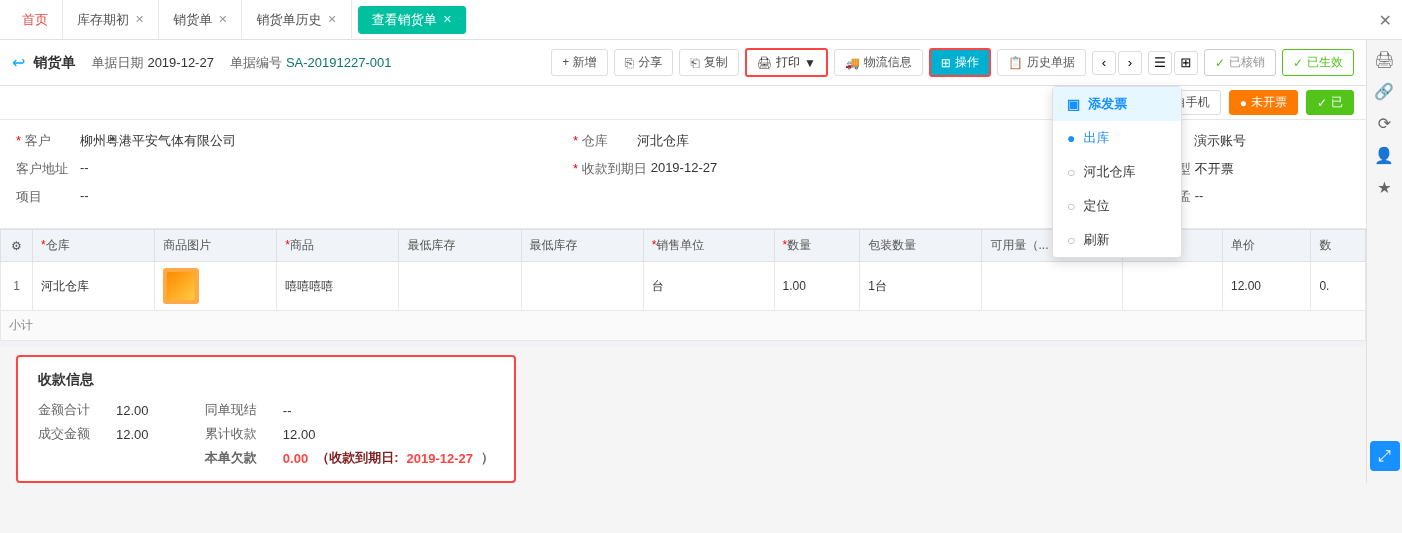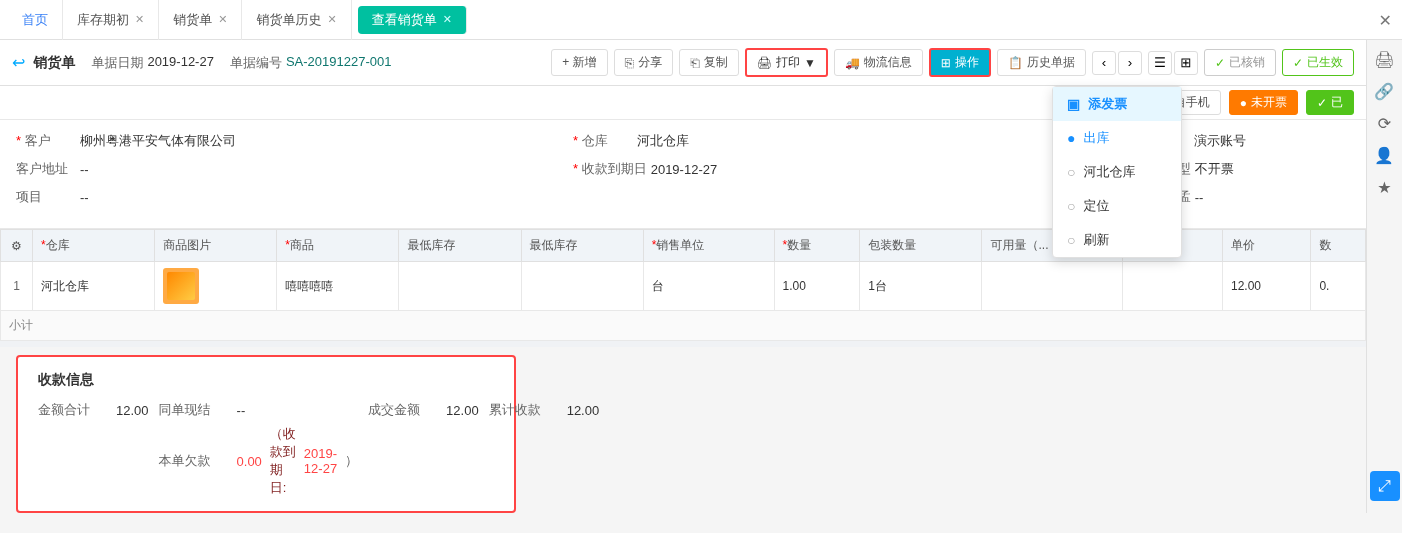--- a/index.html
+++ b/index.html
@@ -7,36 +7,36 @@
 
     
     .tab-bar {
       display: flex; align-items: center; background: #fff; border-bottom: 1px solid #e0e0e0;
       height: 40px; padding: 0 8px; position: relative;
     }
     .tab-item {
       display: flex; align-items: center; padding: 0 14px; height: 40px; cursor: pointer;
       font-size: 13px; color: #555; border-right: 1px solid #e8e8e8; white-space: nowrap;
     }
-    .tab-item:first-child { color: #3b82f6; }
+    .tab-item:first-child { color: #ef4444; }
     .tab-item .close-btn { margin-left: 6px; color: #999; font-size: 11px; cursor: pointer; }
     .tab-item.highlight { background: #00c0a0; color: #fff; border-radius: 4px; margin-left: 6px; height: 28px; align-self: center; }
     .tab-item.highlight .close-btn { color: #cff; }
     .close-x { position: absolute; right: 10px; top: 50%; transform: translateY(-50%); cursor: pointer; color: #777; font-size: 16px; }
 
     
     .toolbar {
       display: flex; align-items: center; background: #fff; border-bottom: 1px solid #e0e0e0;
       height: 46px; padding: 0 12px; gap: 4px;
     }
     .doc-title { display: flex; align-items: center; gap: 8px; margin-right: 12px; }
     .doc-icon { color: #00aaff; font-size: 16px; }
     .doc-name { font-size: 14px; font-weight: bold; color: #333; }
     .doc-meta { display: flex; align-items: center; gap: 16px; font-size: 13px; color: #666; flex: 1; }
-    .doc-meta-item { display: flex; gap: 4px; }
+    .doc-meta-item { display: flex; align-items: center; gap: 4px; }
     .toolbar-actions { display: flex; align-items: center; gap: 6px; margin-left: auto; }
     .btn-action {
       display: flex; align-items: center; gap: 4px; padding: 4px 10px; border: 1px solid #ddd;
       border-radius: 3px; cursor: pointer; font-size: 12px; background: #fff; color: #555; white-space: nowrap;
     }
     .btn-print { border: 2px solid #f00; color: #333; }
     .btn-ops { background: #00b0d0; color: #fff; border-color: #00a0c0; }
     .status-btn {
       padding: 4px 10px; border-radius: 3px; font-size: 12px; cursor: pointer; white-space: nowrap;
     }
@@ -55,21 +55,21 @@
     .sub-btn {
       display: flex; align-items: center; gap: 4px; padding: 3px 10px; border: 1px solid #ddd;
       border-radius: 3px; cursor: pointer; font-size: 12px; background: #fff; color: #555;
     }
     .sub-btn.green { background: #52c41a; color: #fff; border-color: #52c41a; }
     .sub-btn.orange { background: #ff7a00; color: #fff; border-color: #ff7a00; }
 
     
     .form-area { background: #fff; padding: 12px 16px; border-bottom: 1px solid #e8e8e8; }
     .form-row { display: flex; align-items: center; margin-bottom: 10px; gap: 0; }
-    .form-field { display: flex; align-items: center; flex: 1; min-width: 0; }
+    .form-field { display: flex; align-items: flex-start; flex: 1; min-width: 0; }
     .form-label { color: #666; white-space: nowrap; min-width: 60px; font-size: 13px; }
     .form-label.required::before { content: '* '; color: #f00; }
     .form-value { color: #333; font-size: 13px; padding: 0 4px; }
     .add-note { color: #fa8c16; cursor: pointer; font-size: 13px; display: flex; align-items: center; gap: 2px; }
 
     
     .table-container { background: #fff; overflow-x: auto; }
     table { width: 100%; border-collapse: collapse; font-size: 12px; }
     thead tr { background: #f0f4f8; }
     th { padding: 7px 8px; text-align: left; border: 1px solid #e0e0e0; color: #555; font-weight: normal; white-space: nowrap; }
@@ -80,21 +80,21 @@
     .col-settings { width: 32px; text-align: center; }
     .product-img { width: 36px; height: 36px; background: #ffaa44; border-radius: 3px; display: flex; align-items: center; justify-content: center; }
     .product-img-inner { width: 28px; height: 28px; background: linear-gradient(135deg, #ff8800, #ffcc44); border-radius: 2px; }
 
     
     .payment-info {
       border: 2px solid #ff4444; border-radius: 4px; background: #fff;
       padding: 14px 20px; margin: 8px 16px; width: 500px; min-width: 400px;
     }
     .payment-title { font-size: 14px; font-weight: bold; margin-bottom: 12px; color: #333; }
-    .payment-grid { display: grid; grid-template-columns: 1fr 1fr 1fr 1fr; gap: 6px 10px; }
+    .payment-grid { display: grid; grid-template-columns: 1fr; gap: 6px 0; }
     .payment-item { display: flex; align-items: center; gap: 8px; font-size: 13px; }
     .payment-label { color: #666; min-width: 70px; }
     .payment-value { color: #333; }
     .payment-value.orange { color: #ff4444; }
     .date-value { color: #ff4444; }
 
     
     .dropdown-menu {
       position: absolute; background: #fff; border: 1px solid #e0e0e0; border-radius: 4px;
       box-shadow: 0 4px 12px rgba(0,0,0,0.15); z-index: 100; min-width: 130px;
@@ -334,21 +334,21 @@
           <span class="payment-value">--</span>
         </div>
         <div class="payment-item">
           <span class="payment-label">成交金额</span>
           <span class="payment-value">12.00</span>
         </div>
         <div class="payment-item">
           <span class="payment-label">累计收款</span>
           <span class="payment-value">12.00</span>
         </div>
-        <div class="payment-item" style="grid-column: 2;">
+        <div class="payment-item" style="grid-column: 2; font-weight: bold;">
           <span class="payment-label">本单欠款</span>
           <span class="payment-value orange">0.00</span>
           <span class="payment-value" style="color:#7f1d1d;">（收款到期日: </span>
             <span class="date-value">2019-12-27</span>
             <span style="color:#666;">）</span>
         </div>
       </div>
     </div>
   </div>
 

